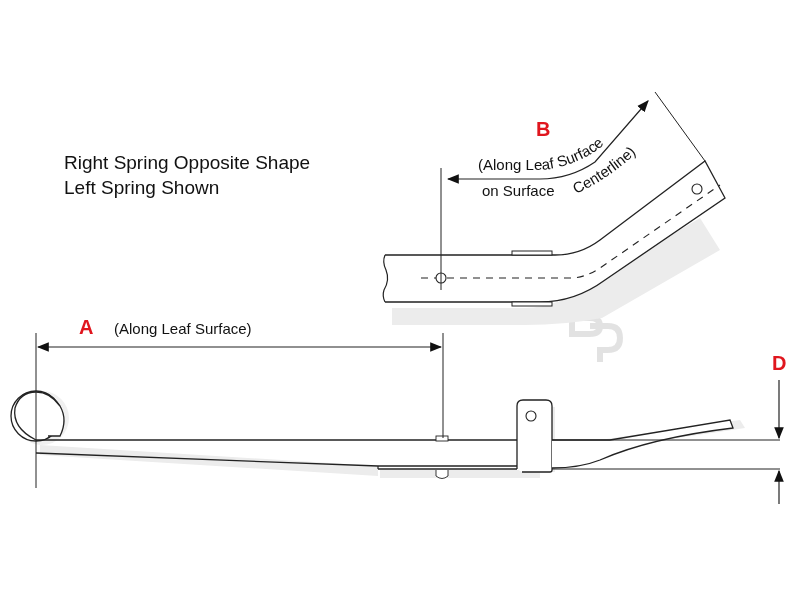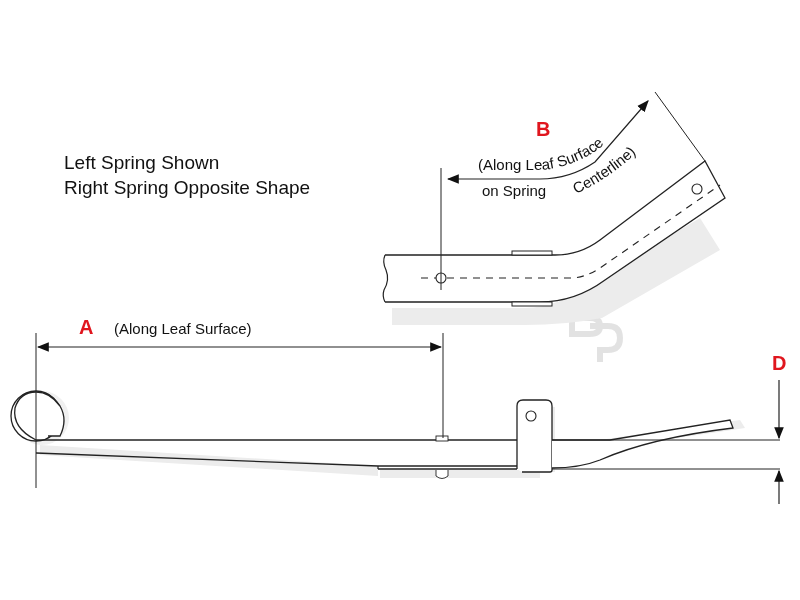--- a/index.html
+++ b/index.html
@@ -92,23 +92,23 @@
   <path id="bpath2" d="M576,194 Q610,178 640,150 L662,126" fill="none"></path>
   <text font-size="15" fill="#111" font-family="Liberation Sans, sans-serif">
     <textPath href="#bpath1">(Along Leaf Surface</textPath>
   </text>
   <text font-size="15" fill="#111" font-family="Liberation Sans, sans-serif">
     <textPath href="#bpath2">Centerline)</textPath>
   </text>
 </svg>
 
 <div class="note">
+  <div>Right Spring Opposite Shape</div>
   <div>Left Spring Shown</div>
-  <div>Right Spring Opposite Shape</div>
 </div>
 
 <div class="red" style="left:79px; top:316px;">A</div>
 <div class="lbl" style="left:114px; top:320px;text-align:right;">(Along Leaf Surface)</div>
 
 <div class="red" style="left:536px; top:118px;">B</div>
-<div class="lbl" style="left:482px; top:182px;">on Spring</div>
+<div class="lbl" style="left:482px; top:182px;">on Surface</div>
 
 <div class="red" style="left:772px; top:352px;">D</div>
 
 </body></html>

